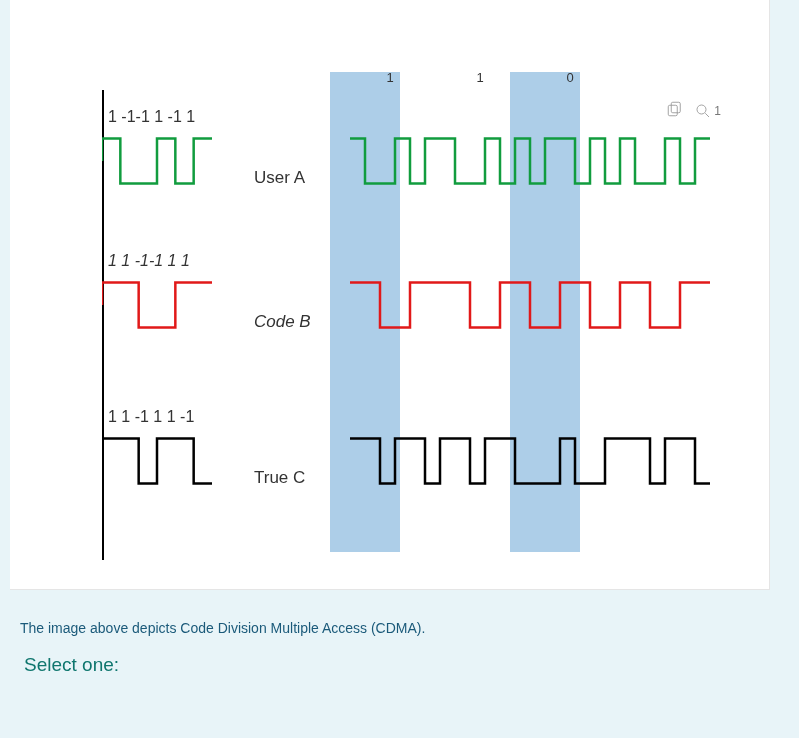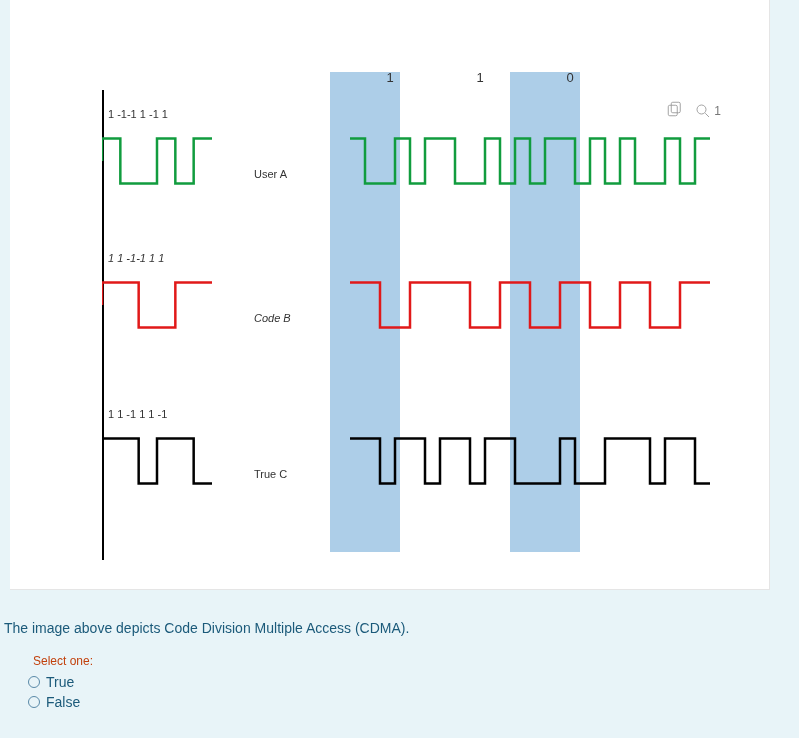--- a/index.html
+++ b/index.html
@@ -43,28 +43,28 @@
     .row {
       position: absolute;
       left: 0;
       width: 640px;
       height: 140px;
     }
     .code-label {
       position: absolute;
       left: 18px;
       top: 2px;
-      font-size: 11px;
+      font-size: 16px;
       font-family: Arial, sans-serif;
     }
     .user-label {
       position: absolute;
       left: 164px;
       top: 62px;
-      font-size: 11px;
+      font-size: 17px;
       font-family: Arial, sans-serif;
     }
     .short-wave {
       position: absolute;
       left: 12px;
       top: 20px;
     }
     .long-wave {
       position: absolute;
       left: 260px;
@@ -85,28 +85,28 @@
       position: absolute;
       right: 48px;
       top: 100px;
       display: flex;
       gap: 10px;
       align-items: center;
       color: #999;
     }
     .toolbar svg { stroke: #999; fill: none; stroke-width: 1.2; }
     .question-text {
-      margin: 30px 0 0 4px;
+      margin: 30px 0 0 20px;
       font-size: 14px;
       color: #1b5a7a;
     }
     .select-one {
-      margin: 18px 0 0 33px;
-      font-size: 12px;
-      color: #c2410c;
+      margin: 18px 0 0 24px;
+      font-size: 19px;
+      color: #0f766e;
     }
     .options {
       margin: 6px 0 0 28px;
     }
     .option {
       display: flex;
       align-items: center;
       gap: 6px;
       font-size: 14px;
       color: #1b5a7a;
@@ -186,24 +186,14 @@
         <svg class="long-wave" width="360" height="70">
             <path d="M 0 12.6 L 15 12.6 L 30 12.6 L 30 57.4 L 45 57.4 L 45 12.6 L 60 12.6 L 75 12.6 L 75 57.4 L 90 57.4 L 90 12.6 L 105 12.6 L 120 12.6 L 120 57.4 L 135 57.4 L 135 12.6 L 150 12.6 L 165 12.6 L 165 57.4 L 180 57.4 L 195 57.4 L 210 57.4 L 210 12.6 L 225 12.6 L 225 57.4 L 240 57.4 L 255 57.4 L 255 12.6 L 270 12.6 L 285 12.6 L 300 12.6 L 300 57.4 L 315 57.4 L 315 12.6 L 330 12.6 L 345 12.6 L 345 57.4 L 360 57.4" stroke="#000000" stroke-width="2.5" fill="none"></path>
           </svg>
       </div>
 
     </div>
   </div>
 
   <div class="question-text">The image above depicts Code Division Multiple Access (CDMA).</div>
   <div class="select-one">Select one:</div>
-  <div class="options">
-    <div class="option">
-      <span class="radio"></span>
-      <span>True</span>
-    </div>
-    <div class="option">
-      <span class="radio"></span>
-      <span>False</span>
-    </div>
-  </div>
 
 </div>
 
 </body></html>

